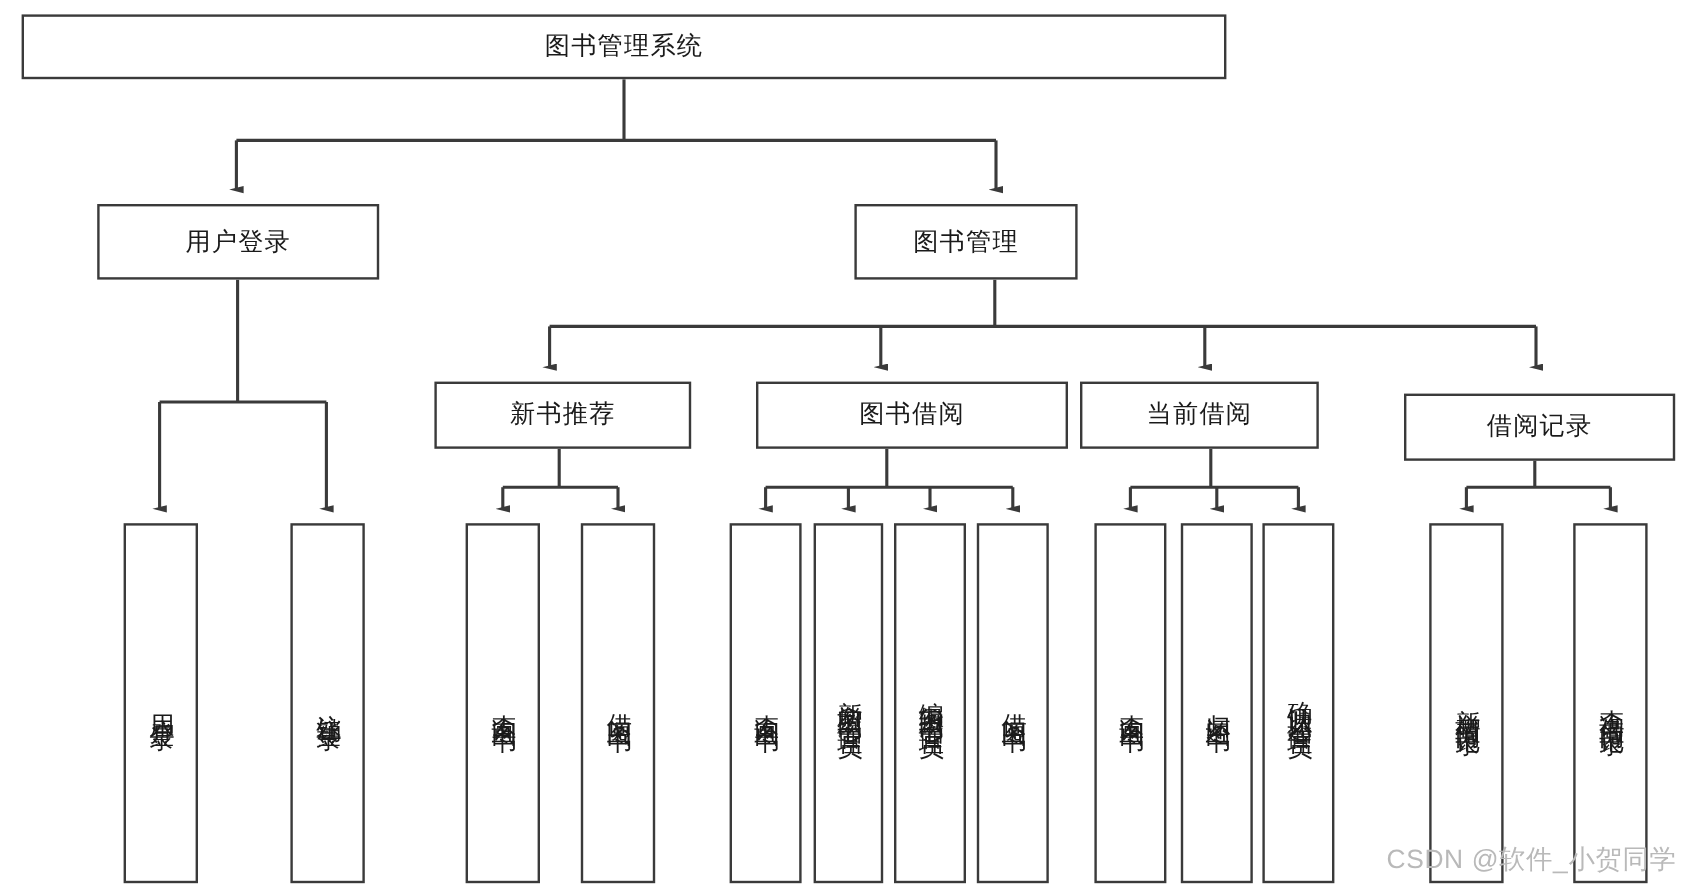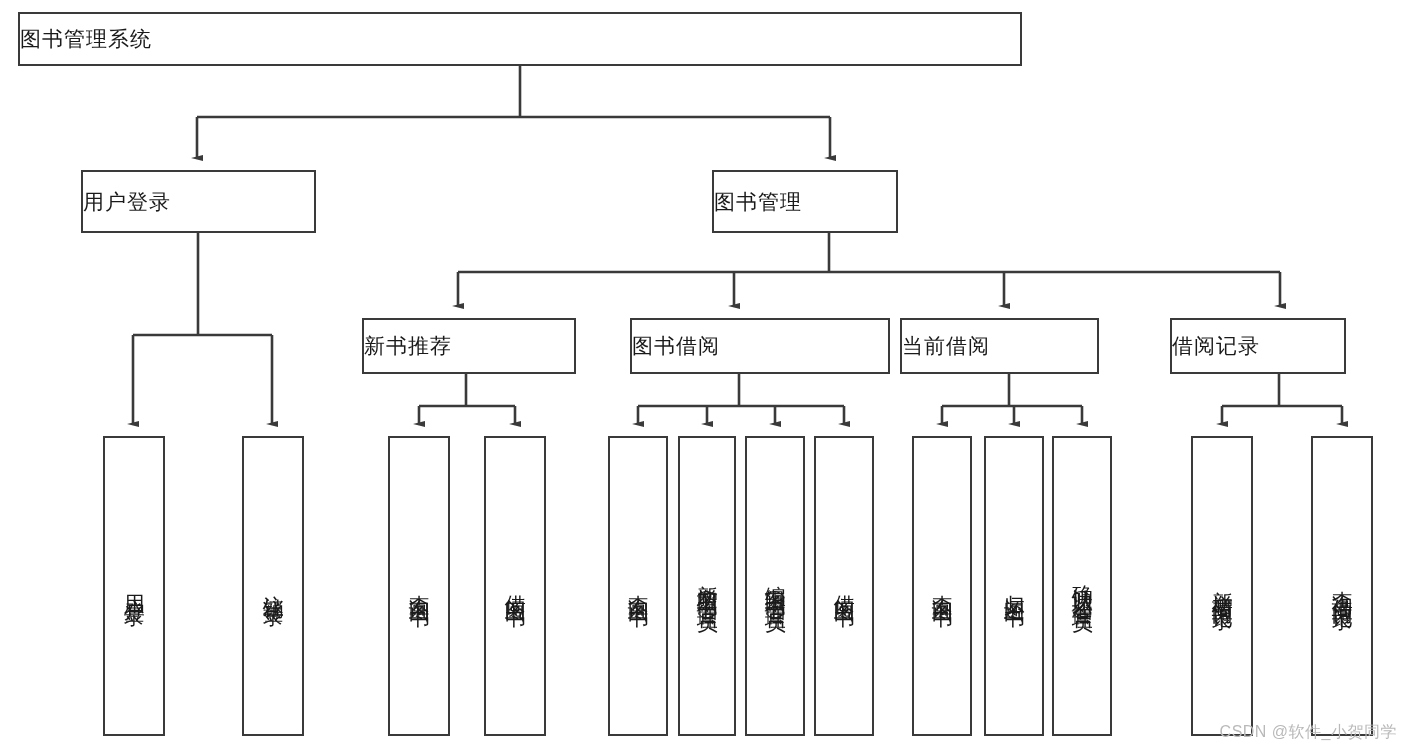--- a/index.html
+++ b/index.html
@@ -25,20 +25,21 @@
     height: 747px;
     pointer-events: none;
   }
   .node {
     position: absolute;
     box-sizing: border-box;
     border: 2px solid #3a3a3a;
     background: #ffffff;
     display: flex;
     align-items: center;
+    justify-content: center;
     color: #1a1a1a;
   }
   .node-h {
     font-size: 21px;
     letter-spacing: 1px;
     line-height: 1.2;
     white-space: nowrap;
   }
   .node-v {
     writing-mode: vertical-rl;
@@ -53,22 +54,22 @@
     text-align: center;
   }
   .node-v > span {
     writing-mode: vertical-rl;
     text-orientation: upright;
     display: block;
   }
   .watermark {
     position: absolute;
     right: 8px;
-    bottom: 4px;
-    font-size: 16px;
+    bottom: 16px;
+    font-size: 22px;
     color: #b9b9b9;
     white-space: nowrap;
     letter-spacing: 0.5px;
   }
 </style>
 </head>
 <body>
 
 <div id="canvas">
 
@@ -135,21 +136,21 @@
 
   <div class="node node-h" style="left:362px; top:318px; width:214px; height:56px;">
     <span>新书推荐</span>
   </div>
   <div class="node node-h" style="left:630px; top:318px; width:260px; height:56px;">
     <span>图书借阅</span>
   </div>
   <div class="node node-h" style="left:900px; top:318px; width:199px; height:56px;">
     <span>当前借阅</span>
   </div>
-  <div class="node node-h" style="left:1170px; top:318px; width:176px; height:56px;">
+  <div class="node node-h" style="left:1170px; top:328px; width:226px; height:56px;">
     <span>借阅记录</span>
   </div>
 
   <div class="node node-v" style="left:103px; top:436px; width:62px; height:300px;">
     <span>用户登录</span>
   </div>
   <div class="node node-v" style="left:242px; top:436px; width:62px; height:300px;">
     <span>注销登录</span>
   </div>
   <div class="node node-v" style="left:388px; top:436px; width:62px; height:300px;">

